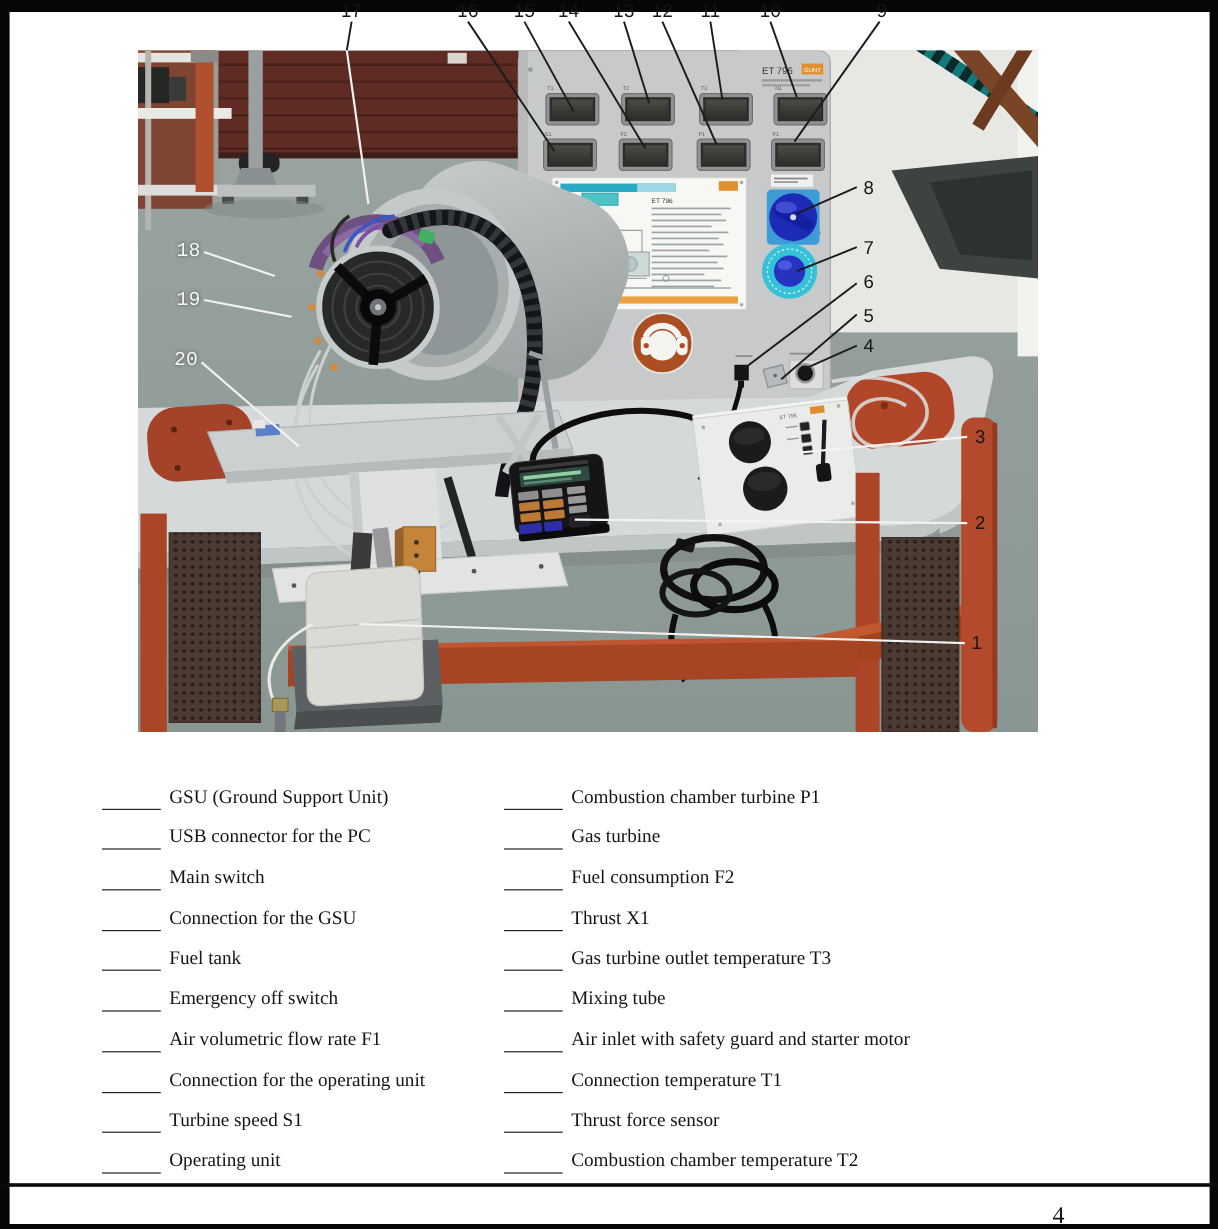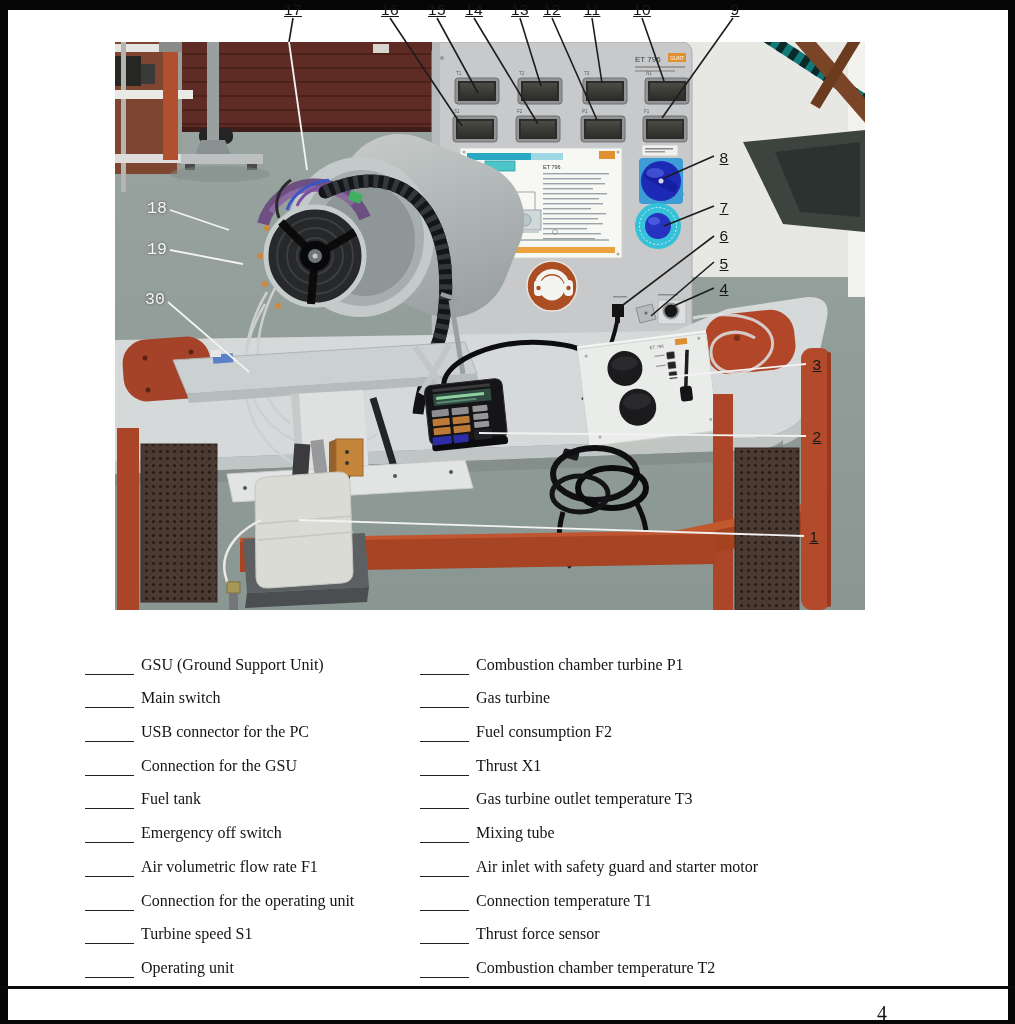--- a/index.html
+++ b/index.html
@@ -2,21 +2,21 @@
 <html><head>
 <meta charset="utf-8">
 <style>
   html,body{margin:0;padding:0;background:#060606;}
   #root{position:relative;width:1015px;height:1024px;background:#060606;overflow:hidden;
         font-family:"Liberation Sans",sans-serif;}
   .page{position:absolute;left:8px;top:10px;width:1000px;height:1010px;background:#ffffff;}
   .sep-line{position:absolute;left:0;top:986px;width:1015px;height:3px;background:#0b0b0b;}
   .photo{position:absolute;left:115px;top:42px;width:750px;height:568px;}
   .lines{position:absolute;left:0;top:0;width:1015px;height:1024px;pointer-events:none;}
-  .num{position:absolute;font-size:15.5px;color:#161616;transform:translateX(-50%);letter-spacing:.3px;text-decoration:underline;}
+  .num{position:absolute;font-size:15.5px;color:#161616;transform:translateX(-50%);letter-spacing:.3px;}
   .num-w{position:absolute;font-size:16.5px;color:#f6f6f6;transform:translateX(-50%);
          text-shadow:0 0 3px rgba(0,0,0,.55);font-family:Liberation Mono, monospace;}
   .xcol{position:absolute;}
   .xrow{height:33.7px;white-space:nowrap;font-family:"Liberation Serif",serif;
         font-size:16px;color:#141414;display:flex;align-items:flex-end;}
   .blank{display:inline-block;width:49px;height:4px;border-bottom:1.7px solid #232323;
          margin-right:7px;margin-bottom:2px;}
   .xlabel{display:inline-block;line-height:24px;}
   .pagenum{position:absolute;left:877px;top:1002px;font-family:"Liberation Serif",serif;
            font-size:20px;color:#141414;}
@@ -436,43 +436,43 @@
   <div class="num" style="left:437px;top:1px">15</div>
   <div class="num" style="left:474px;top:1px">14</div>
   <div class="num" style="left:520px;top:1px">13</div>
   <div class="num" style="left:552px;top:1px">12</div>
   <div class="num" style="left:592px;top:1px">11</div>
   <div class="num" style="left:642px;top:1px">10</div>
   <div class="num" style="left:735px;top:1px">9</div>
 
   <div class="num-w" style="left:157px;top:199px">18</div>
   <div class="num-w" style="left:157px;top:240px">19</div>
-  <div class="num-w" style="left:155px;top:290px">30</div>
+  <div class="num-w" style="left:155px;top:290px">20</div>
 
   <div class="num" style="left:724px;top:149px">8</div>
   <div class="num" style="left:724px;top:199px">7</div>
   <div class="num" style="left:724px;top:227px">6</div>
   <div class="num" style="left:724px;top:255px">5</div>
   <div class="num" style="left:724px;top:280px">4</div>
   <div class="num" style="left:817px;top:356px">3</div>
   <div class="num" style="left:817px;top:428px">2</div>
   <div class="num" style="left:814px;top:528px">1</div>
 
   <div class="xcol" style="left:85px;top:643px">
     <div class="xrow">
         <span class="blank"></span>
         <span class="xlabel">GSU (Ground Support Unit)</span>
       </div>
     <div class="xrow">
         <span class="blank"></span>
+        <span class="xlabel">USB connector for the PC</span>
+      </div>
+    <div class="xrow">
+        <span class="blank"></span>
         <span class="xlabel">Main switch</span>
-      </div>
-    <div class="xrow">
-        <span class="blank"></span>
-        <span class="xlabel">USB connector for the PC</span>
       </div>
     <div class="xrow">
         <span class="blank"></span>
         <span class="xlabel">Connection for the GSU</span>
       </div>
     <div class="xrow">
         <span class="blank"></span>
         <span class="xlabel">Fuel tank</span>
       </div>
     <div class="xrow">

